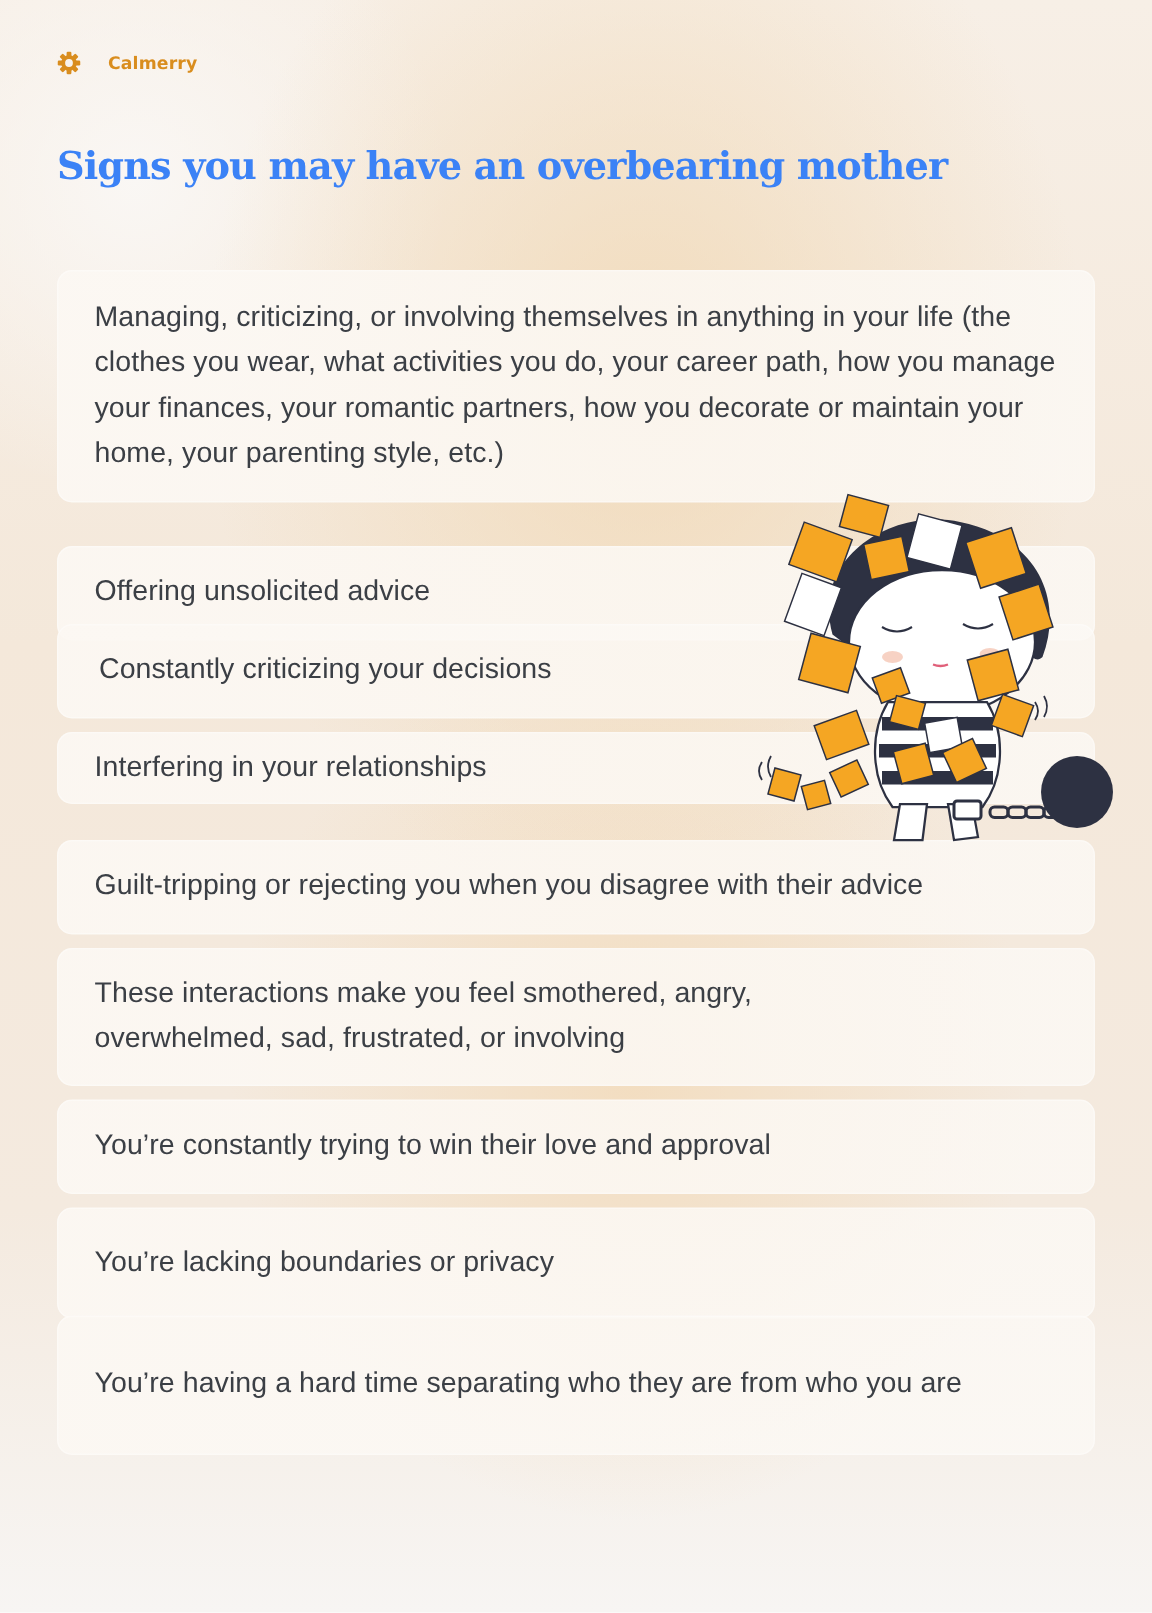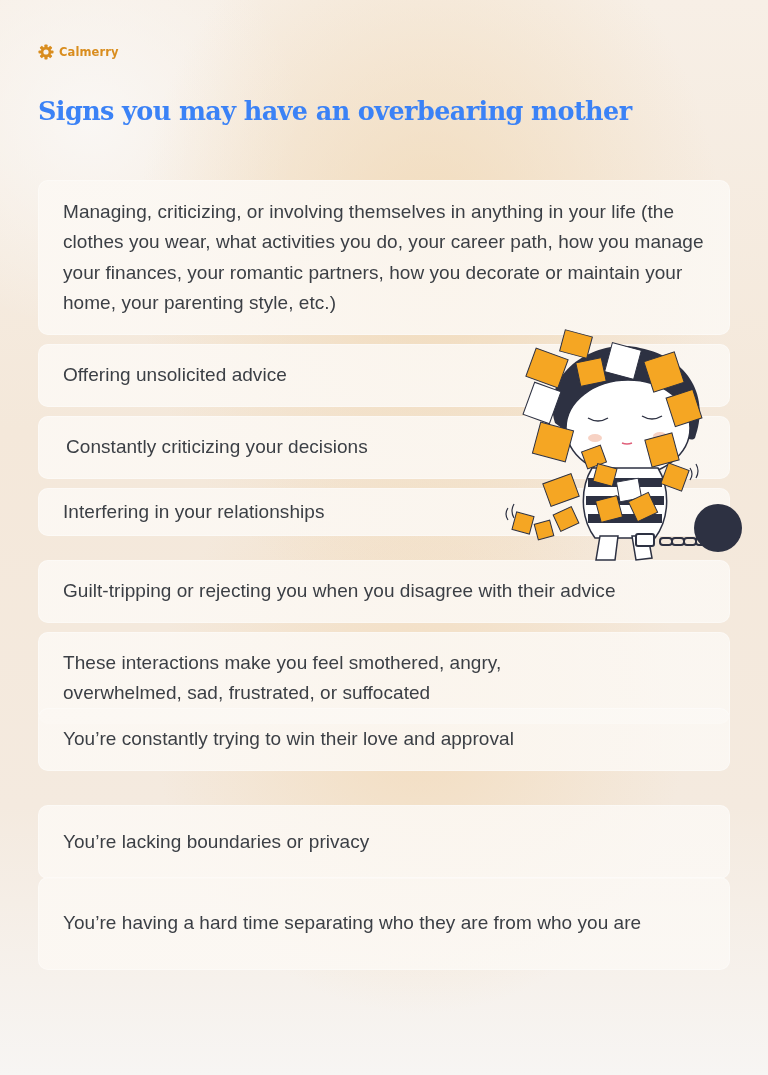--- a/index.html
+++ b/index.html
@@ -6,21 +6,21 @@
   body {
     width: 768px; height: 1075px; overflow: hidden; position: relative;
     font-family: "Liberation Sans", "DejaVu Sans", sans-serif;
     background:
       radial-gradient(ellipse 420px 520px at 430px 250px, rgba(240,214,176,0.75), rgba(240,214,176,0) 70%),
       radial-gradient(ellipse 380px 420px at 420px 720px, rgba(242,216,180,0.7), rgba(242,216,180,0) 70%),
       radial-gradient(ellipse 300px 300px at 90px 120px, rgba(250,248,246,0.9), rgba(250,248,246,0) 70%),
       linear-gradient(180deg, #f7efe6 0%, #f4e8da 40%, #f4eadf 75%, #f7f5f3 100%);
   }
   .brand {
-    position: absolute; left: 38px; top: 44px; display: flex; align-items: center; gap: 5px;
+    position: absolute; left: 38px; top: 34px; display: flex; align-items: center; gap: 18px;
   }
   .brand-icon { width: 16px; height: 16px; display: block; }
   .brand-name {
     font-family: "DejaVu Sans", sans-serif; font-weight: bold; font-size: 11.5px;
     color: #d98d1e; letter-spacing: 0.1px;
   }
   .title {
     position: absolute; left: 38px; top: 96px; margin: 0;
     font-family: "DejaVu Serif", serif; font-weight: bold; font-size: 25.5px;
     color: #3b82f6; letter-spacing: -0.6px; white-space: nowrap;
@@ -57,36 +57,36 @@
   </svg>
   <span class="brand-name">Calmerry</span>
 </div>
 
 <h1 class="title">Signs you may have an overbearing mother</h1>
 
 <div>
   <div class="card" style="top:180px;height:155px;">
     <span class="card-text">Managing, criticizing, or involving themselves in anything in your life (the clothes you wear, what activities you do, your career path, how you manage your finances, your romantic partners, how you decorate or maintain your home, your parenting style, etc.)</span>
   </div>
-  <div class="card" style="top:344px;height:63px;">
+  <div class="card" style="top:364px;height:63px;">
     <span class="card-text">Offering unsolicited advice</span>
   </div>
   <div class="card" style="top:416px;height:63px;padding-left:28px;">
     <span class="card-text">Constantly criticizing your decisions</span>
   </div>
   <div class="card" style="top:488px;height:48px;">
     <span class="card-text">Interfering in your relationships</span>
   </div>
   <div class="card" style="top:560px;height:63px;">
     <span class="card-text">Guilt-tripping or rejecting you when you disagree with their advice</span>
   </div>
   <div class="card" style="top:632px;height:92px;padding-right:200px;">
-    <span class="card-text">These interactions make you feel smothered, angry, overwhelmed, sad, frustrated, or suffocated</span>
+    <span class="card-text">These interactions make you feel smothered, angry, overwhelmed, sad, frustrated, or involving</span>
   </div>
-  <div class="card" style="top:708px;height:63px;">
+  <div class="card" style="top:733px;height:63px;">
     <span class="card-text">You’re constantly trying to win their love and approval</span>
   </div>
   <div class="card" style="top:805px;height:74px;">
     <span class="card-text">You’re lacking boundaries or privacy</span>
   </div>
   <div class="card" style="top:877px;height:93px;padding-right:28px;">
     <span class="card-text">You’re having a hard time separating who they are from who you are</span>
   </div>
 </div>
 

